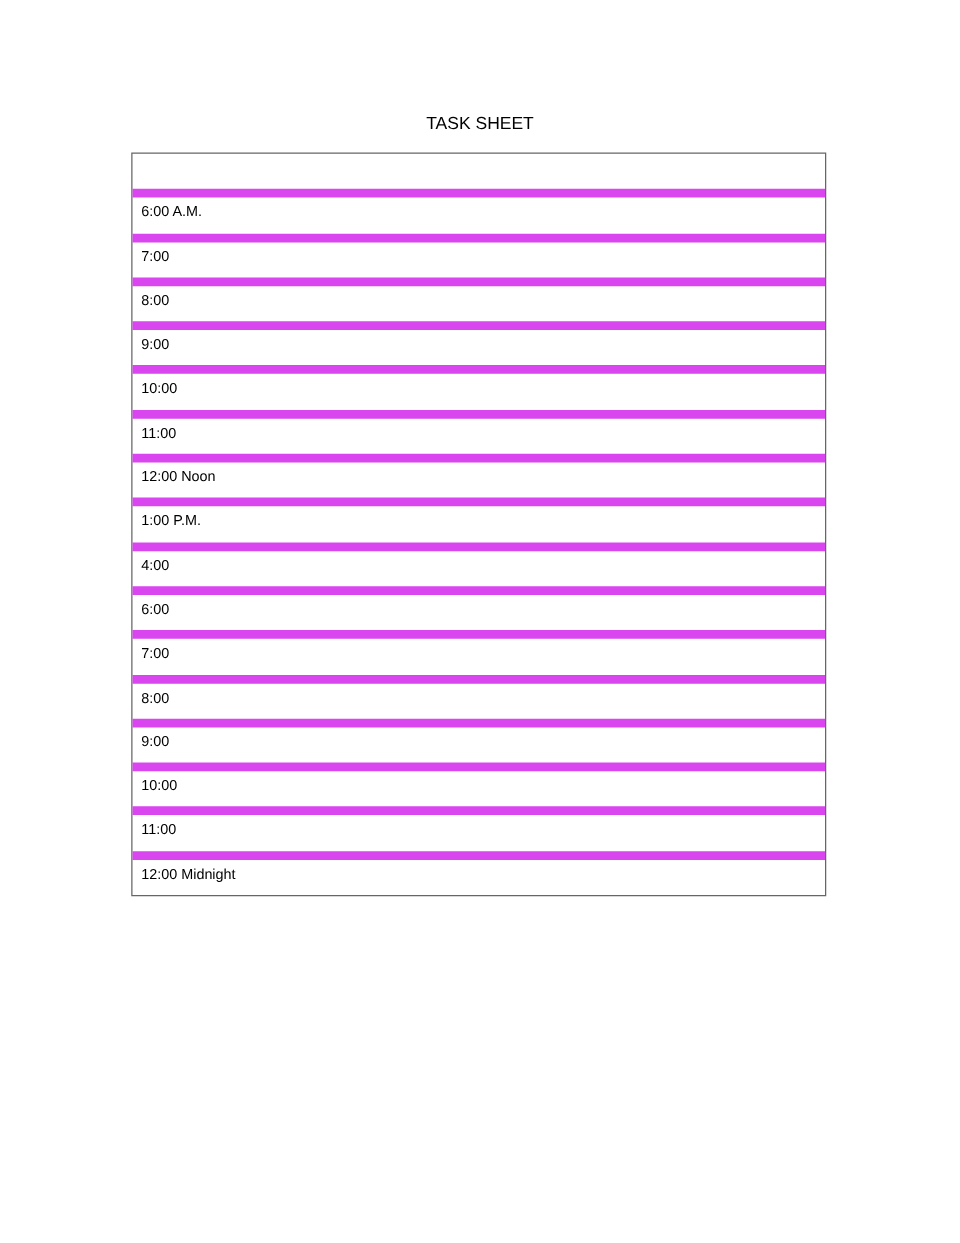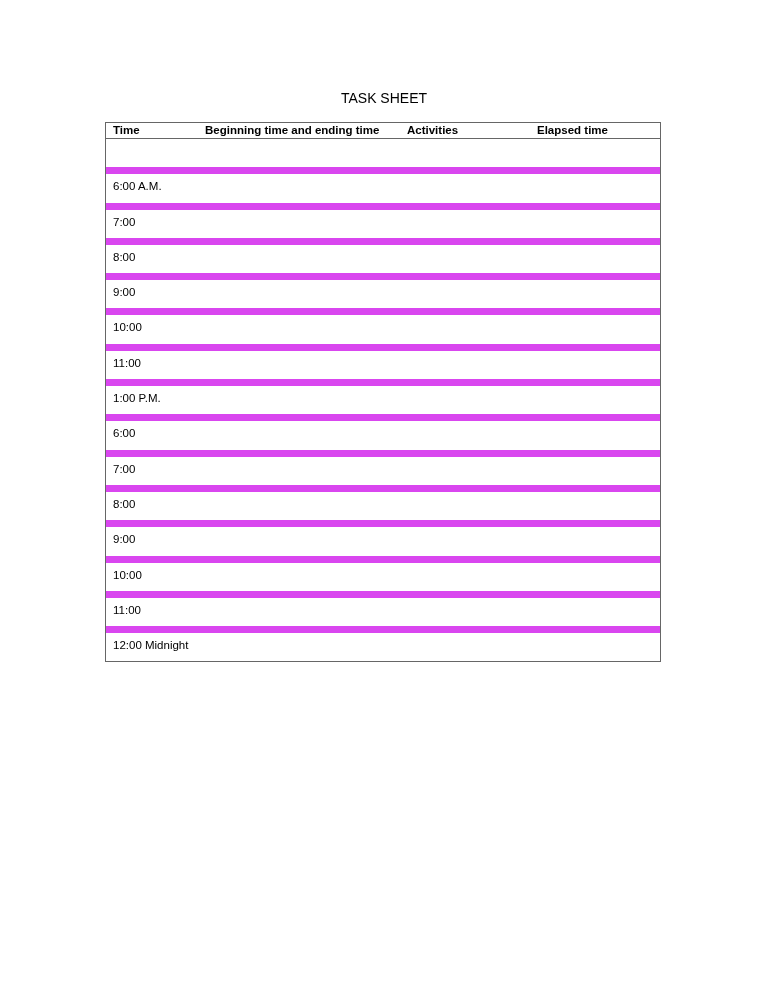--- a/index.html
+++ b/index.html
@@ -15,26 +15,20 @@
     .row { height: 28.3px; border-bottom: 7px solid #d946ef; font-size: 11.5px; position: relative; }
     .row:last-child { border-bottom: none; }
     .row span { position: absolute; left: 7px; top: 6px; white-space: nowrap; }
   </style>
 </head>
 <body>
 
 <div class="title">TASK SHEET</div>
 
 <div class="table">
-  <div class="header">
-    <span class="h-time">Time</span>
-    <span class="h-begin">Beginning time and ending time</span>
-    <span class="h-act">Activities</span>
-    <span class="h-elapsed">Elapsed time</span>
-  </div>
   <div class="row">
       <span></span>
     </div>
   <div class="row">
       <span>6:00 A.M.</span>
     </div>
   <div class="row">
       <span>7:00</span>
     </div>
   <div class="row">
@@ -43,21 +37,27 @@
   <div class="row">
       <span>9:00</span>
     </div>
   <div class="row">
       <span>10:00</span>
     </div>
   <div class="row">
       <span>11:00</span>
     </div>
   <div class="row">
+      <span>12:00 Noon</span>
+    </div>
+  <div class="row">
       <span>1:00 P.M.</span>
+    </div>
+  <div class="row">
+      <span>4:00</span>
     </div>
   <div class="row">
       <span>6:00</span>
     </div>
   <div class="row">
       <span>7:00</span>
     </div>
   <div class="row">
       <span>8:00</span>
     </div>

